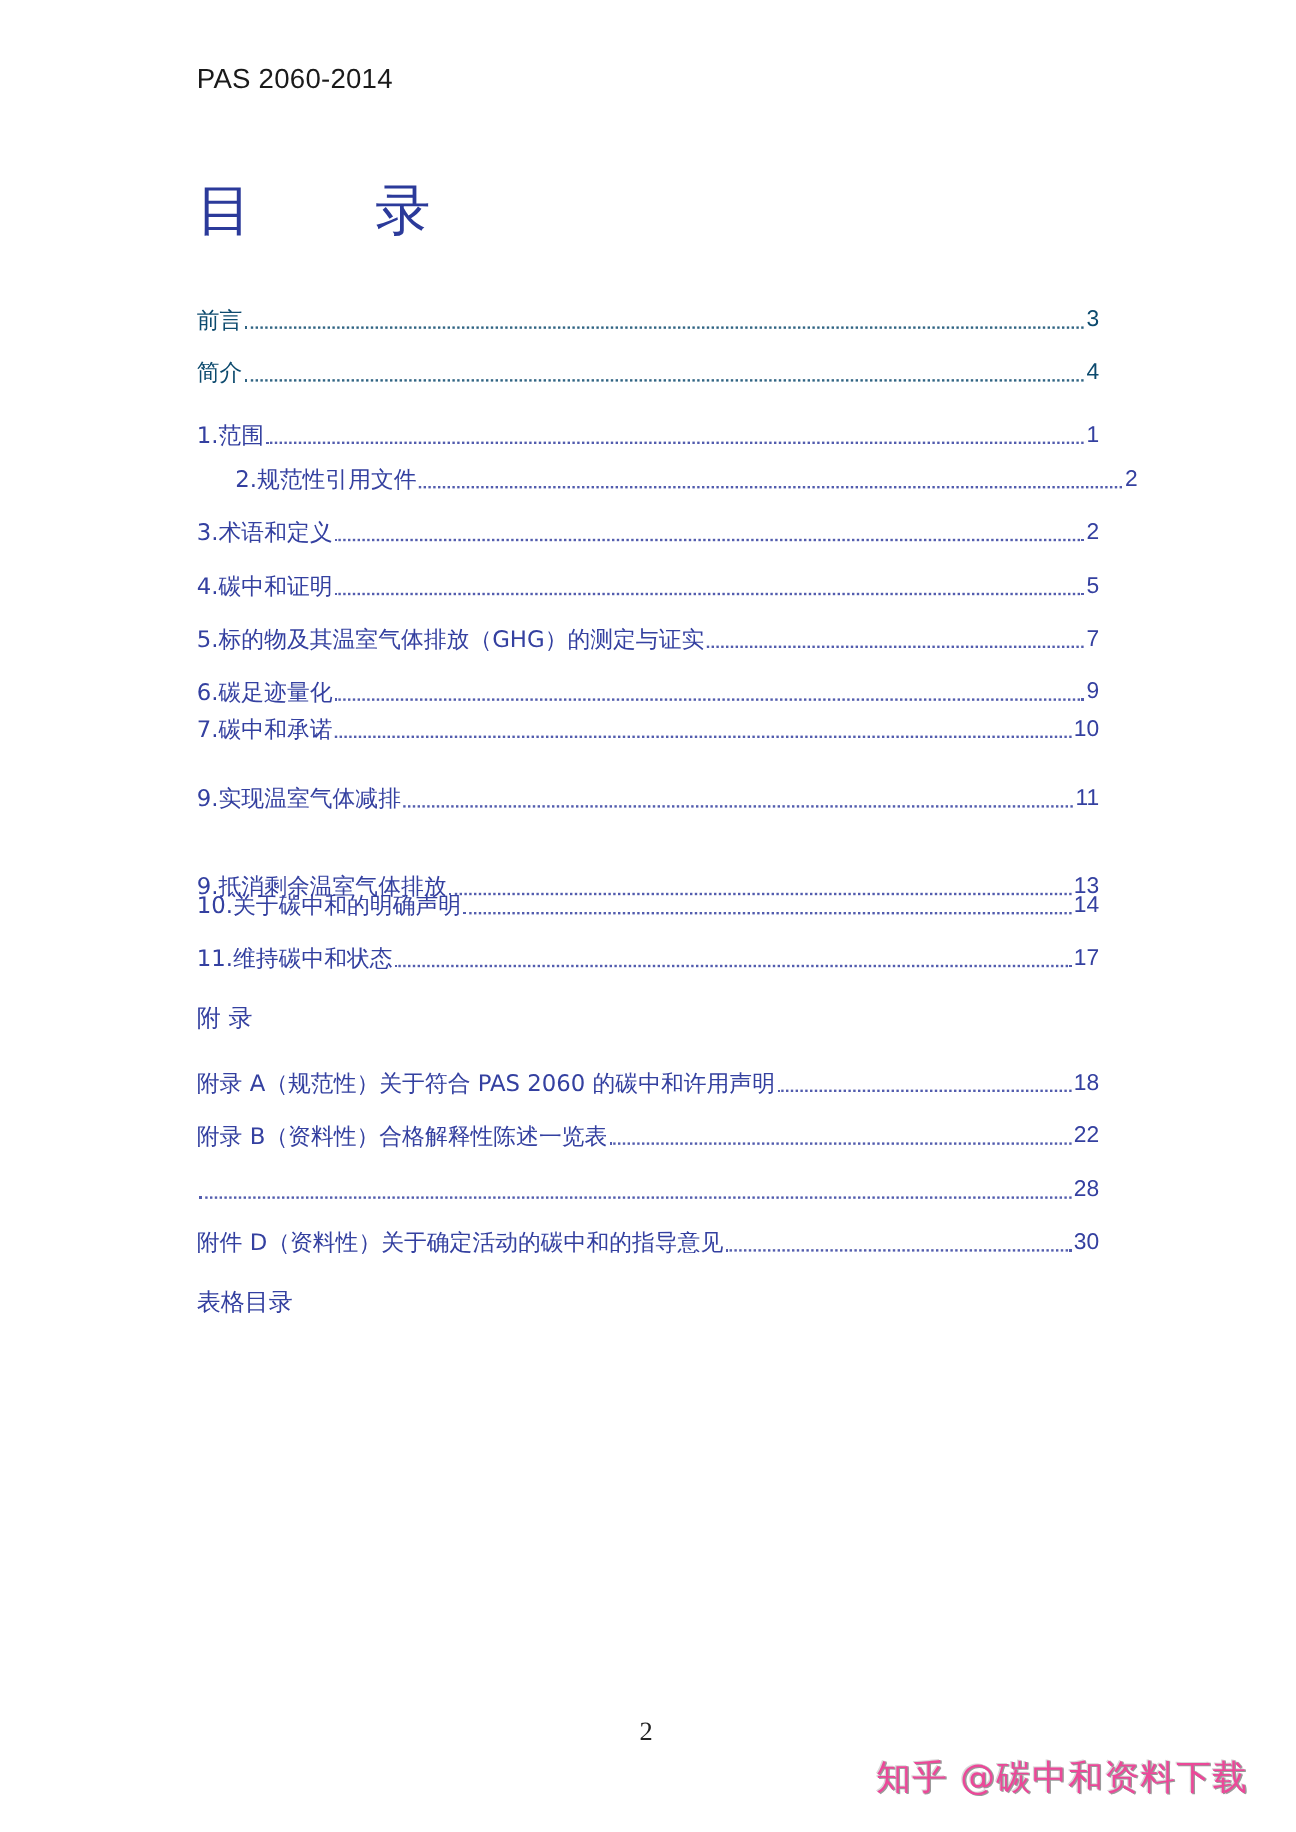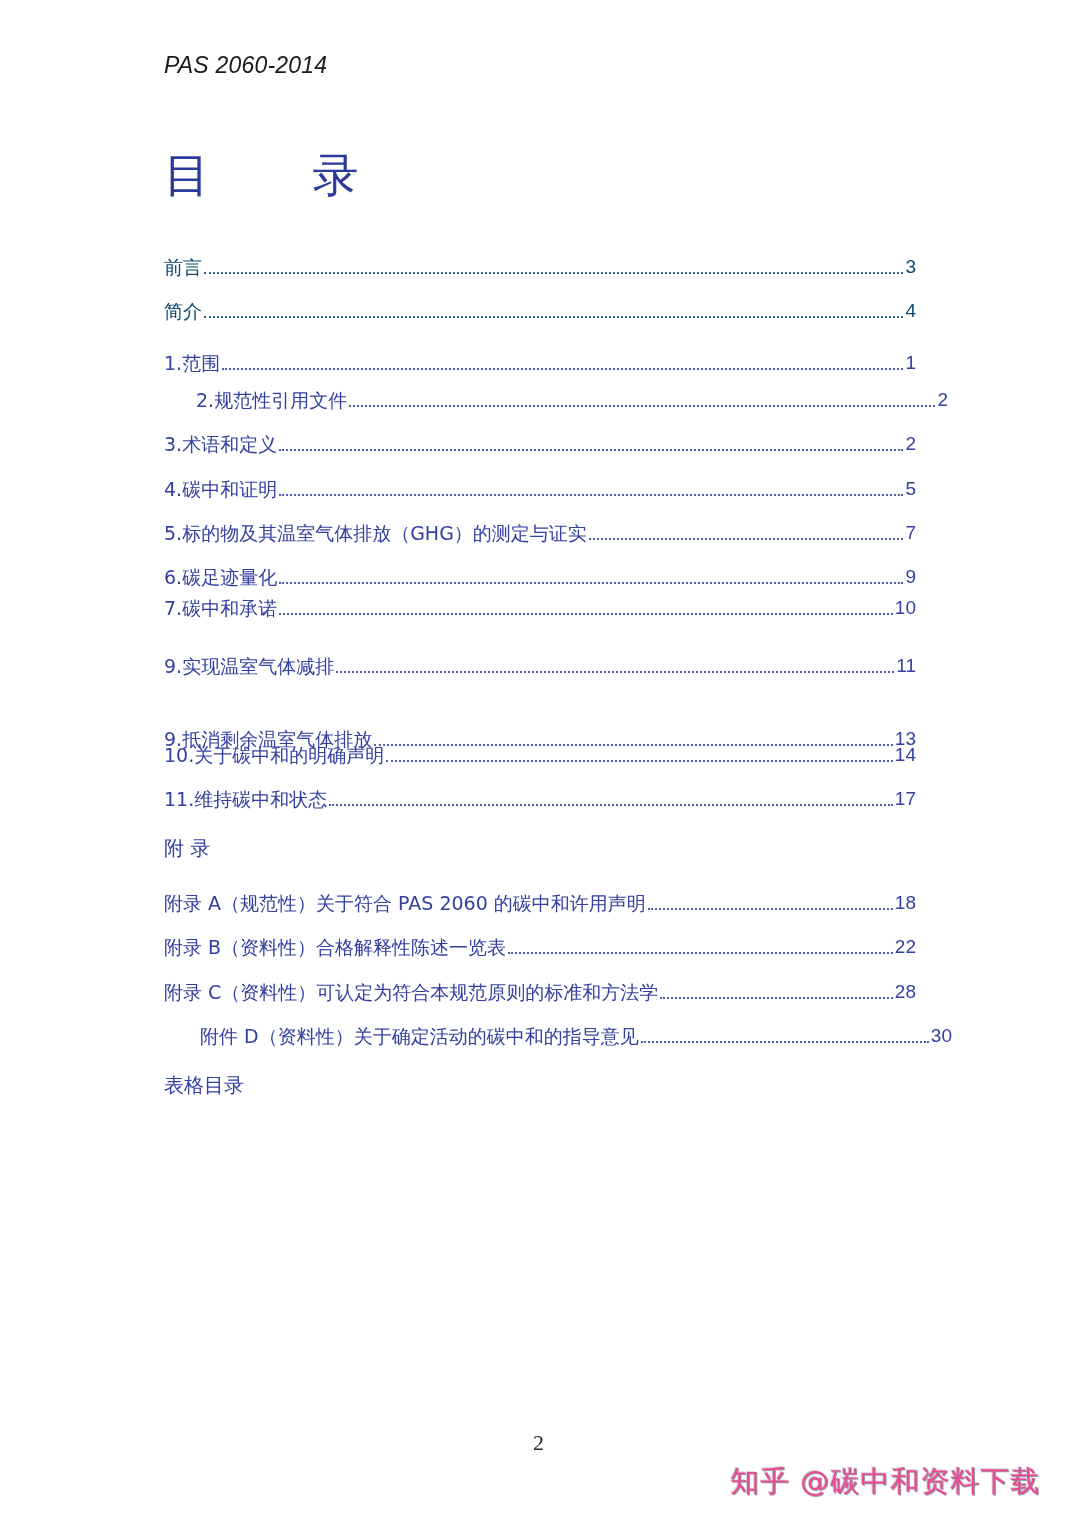--- a/index.html
+++ b/index.html
@@ -15,21 +15,20 @@
       font-family: "DejaVu Sans", "Liberation Sans", sans-serif;
     }
     .doc-header {
       position: absolute;
       left: 164px;
       top: 52px;
       font-family: "Liberation Sans", "DejaVu Sans", sans-serif;
       font-size: 23px;
       color: #1a1a1a;
       letter-spacing: 0.2px;
-      font-style: italic;
     }
     .toc-title {
       position: absolute;
       left: 164px;
       top: 140px;
       font-size: 46px;
       color: #2b3a9a;
       letter-spacing: 44px;
       line-height: 70px;
       font-weight: normal;
@@ -174,25 +173,24 @@
       <span class="label">附录 A（规范性）关于符合 PAS 2060  的碳中和许用声明</span>
       <span class="leader"></span>
       <span class="page">18</span>
     </div>
     <div class="toc-row blue" style="top:44px;">
       <span class="label">附录 B（资料性）合格解释性陈述一览表</span>
       <span class="leader"></span>
       <span class="page">22</span>
     </div>
     <div class="toc-row blue" style="top:89px;">
-      <span class="label">附录 C（资料性）可认定为符合本规范原则的标准和方法学</span>
       <span class="leader"></span>
       <span class="page">28</span>
     </div>
-    <div class="toc-row blue" style="top:133px;margin-left:36px;">
+    <div class="toc-row blue" style="top:133px;">
       <span class="label">附件 D（资料性）关于确定活动的碳中和的指导意见</span>
       <span class="leader"></span>
       <span class="page">30</span>
     </div>
   </div>
 
   <div class="section-heading" style="top:1072px;">表格目录</div>
 
   <div class="page-number">2</div>
 

